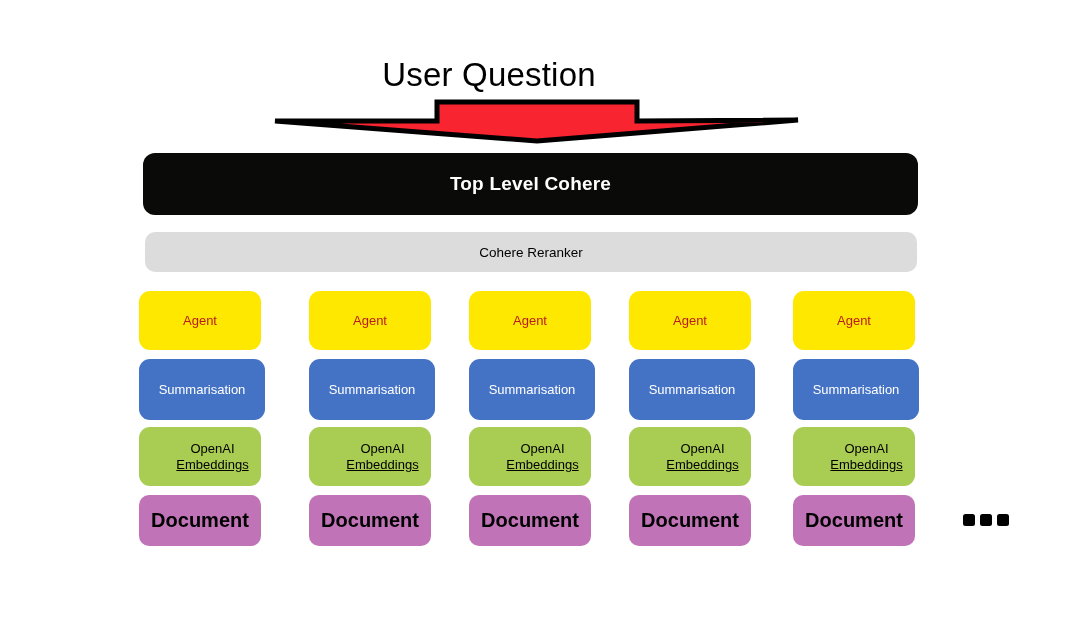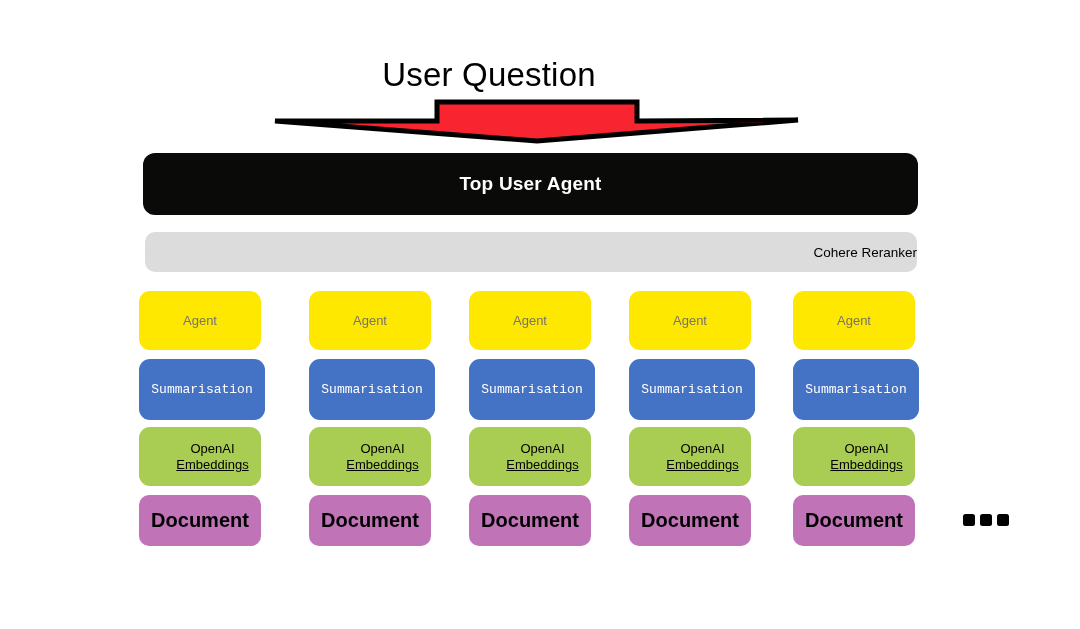--- a/index.html
+++ b/index.html
@@ -69,21 +69,21 @@
   .reranker-bar {
     position: absolute;
     left: 145px;
     top: 232px;
     width: 772px;
     height: 40px;
     background: #dcdcdc;
     border-radius: 10px;
     display: flex;
     align-items: center;
-    justify-content: flex-end;
+    justify-content: center;
     color: #000000;
     font-size: 13.5px;
     font-weight: 400;
   }
 
   
   .columns {
     position: absolute;
     left: 139px;
     top: 289px;
@@ -113,34 +113,33 @@
     box-sizing: border-box;
     padding: 2px 4px;
     line-height: 1.22;
   }
 
   .node-agent {
     top: 2px;
     width: 122px;
     height: 59px;
     background: #ffe800;
-    color: #737373;
+    color: #b91c1c;
     font-size: 13px;
     border-radius: 11px;
     justify-content: center;
   }
   .node-summarisation {
     top: 70px;
     width: 126px;
     height: 61px;
     background: #4472c4;
     color: #ffffff;
     font-size: 13px;
     border-radius: 11px;
-    font-family: Liberation Mono, monospace;
   }
   .node-embeddings {
     top: 138px;
     width: 122px;
     height: 59px;
     background: #a9cc52;
     color: #000000;
     font-size: 13px;
     border-radius: 11px;
     padding-left: 29px;
@@ -184,21 +183,21 @@
 
   <div class="title">User Question</div>
 
   <div class="arrow-wrap">
     <svg width="545" height="52" viewBox="0 0 545 52" xmlns="http://www.w3.org/2000/svg">
       <polygon points="172,6 372,6 372,25 533,24 272,45 10,25 172,25" fill="#f82430" stroke="#000000" stroke-width="5" stroke-linejoin="miter"></polygon>
     </svg>
   </div>
 
   <div class="top-agent-bar">
-    <span>Top User Agent</span>
+    <span>Top Level Cohere</span>
   </div>
 
   <div class="reranker-bar">
     <span>Cohere Reranker</span>
   </div>
 
   <div class="columns">
 
     <div class="column col-0">
       <div class="node node-agent">

